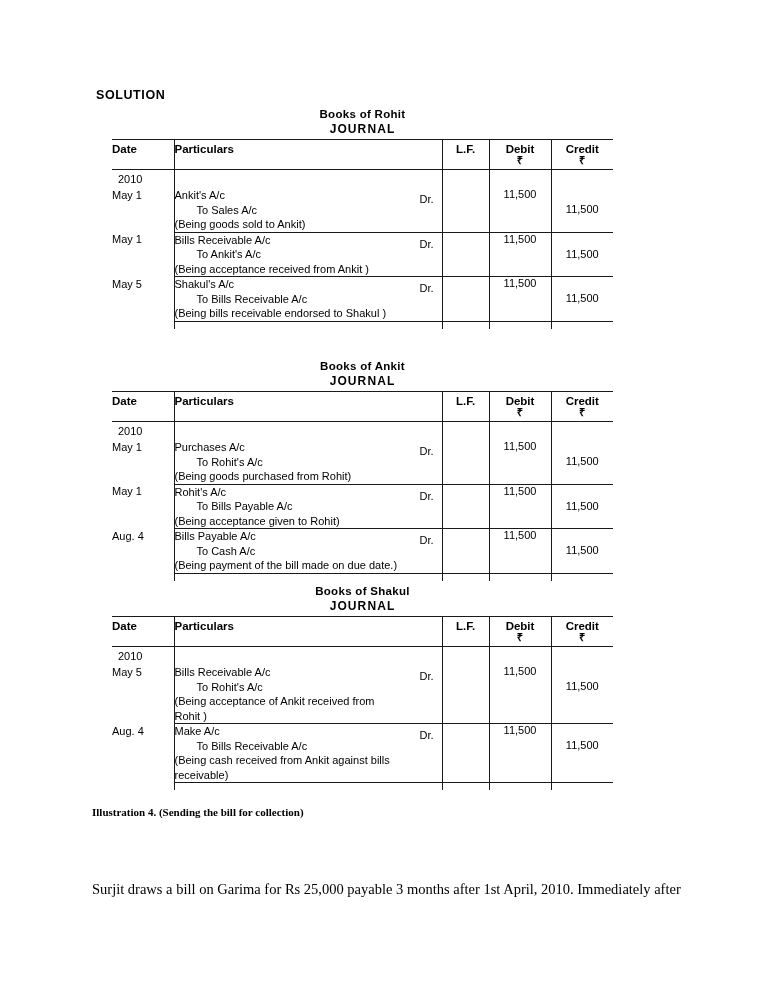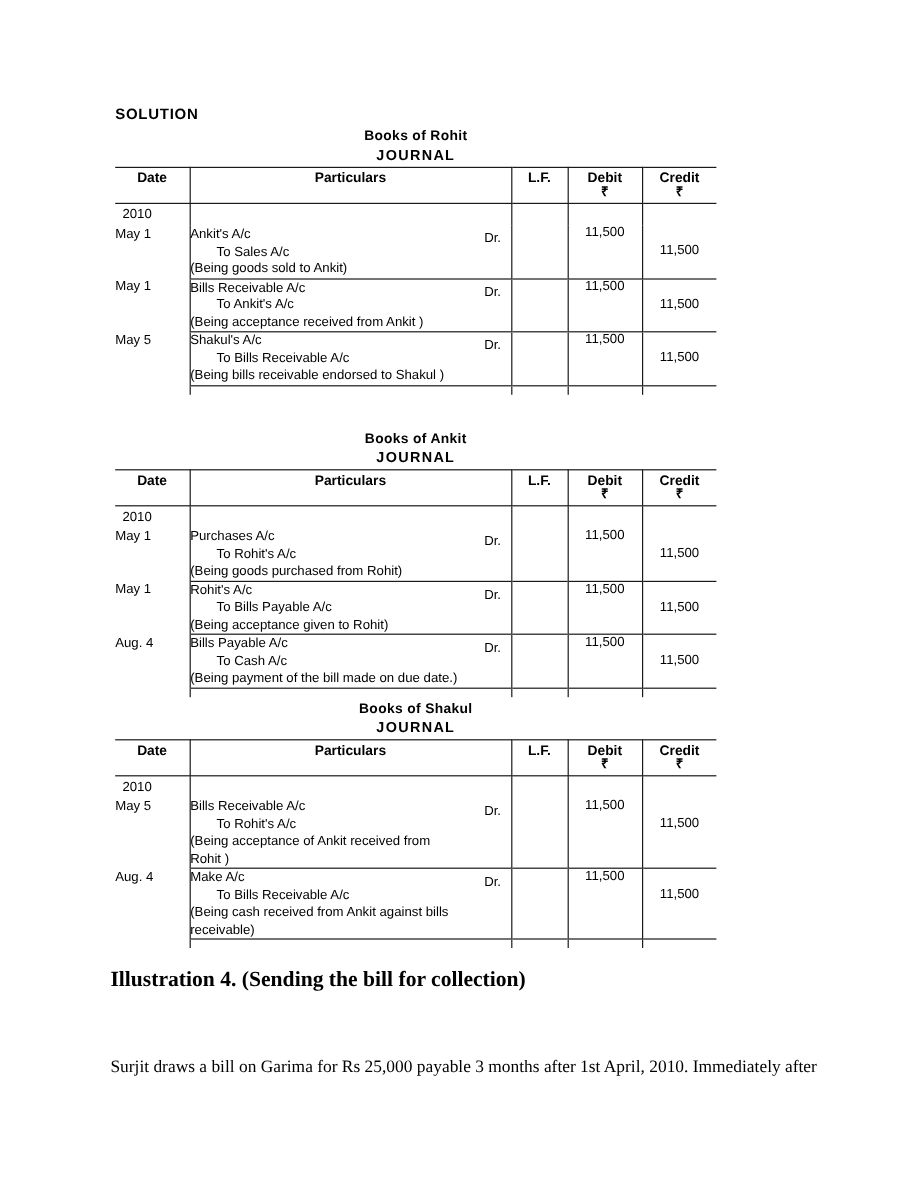--- a/index.html
+++ b/index.html
@@ -31,21 +31,21 @@
     top: 88px;
     font-size: 12.5px;
     font-weight: bold;
     letter-spacing: 0.6px;
     font-family: "Liberation Sans", sans-serif;
   }
 
   
   .journal-block {
     position: absolute;
-    left: 96px;
+    left: 112px;
     width: 501px;
   }
 
   .books-title {
     text-align: center;
     font-size: 11.5px;
     font-weight: bold;
     letter-spacing: 0.3px;
     margin-bottom: 2px;
   }
@@ -79,21 +79,20 @@
 
   
   tr.head-row > th {
     border-top: 1.6px solid #1a1a1a;
     border-bottom: 1.6px solid #1a1a1a;
     font-weight: bold;
     font-size: 11.5px;
     height: 30px;
     padding-top: 3px;
     box-sizing: border-box;
-    text-align: center;
   }
   th.h-date { text-align: left; padding-left: 6px; border-right: 1.3px solid #1a1a1a; }
   th.h-part { text-align: left; padding-left: 10px; border-right: 1.3px solid #1a1a1a; }
   th.h-lf   { text-align: center; border-right: 1.3px solid #1a1a1a; margin-left: 23px; }
   th.h-deb  { text-align: center; border-right: 1.3px solid #1a1a1a; }
   th.h-cred { text-align: center; }
 
   .amt-head-line2 {
     display: block;
     font-weight: bold;
@@ -178,21 +177,21 @@
   .line-narr { padding-left: 0; }
   .line-narr-cont { padding-left: 0; }
   .val-bottom { display: block; }
 
   
   .illus-heading {
     position: absolute;
     left: 92px;
     top: 806px;
     font-family: "Liberation Serif", serif;
-    font-size: 18px;
+    font-size: 11px;
     font-weight: bold;
   }
   .illus-body {
     position: absolute;
     left: 92px;
     top: 840px;
     width: 590px;
     font-family: "Liberation Serif", serif;
     font-size: 14.5px;
     line-height: 21px;

